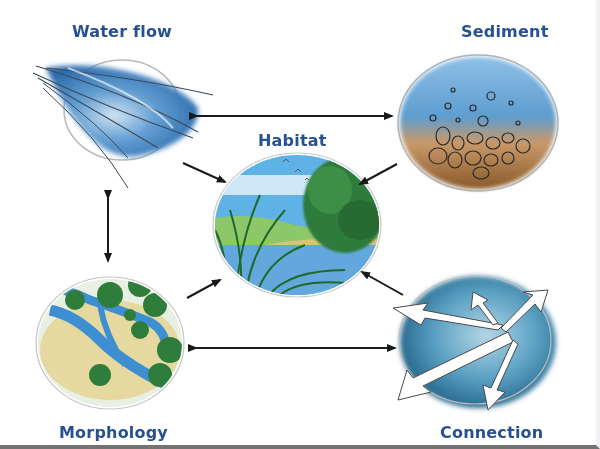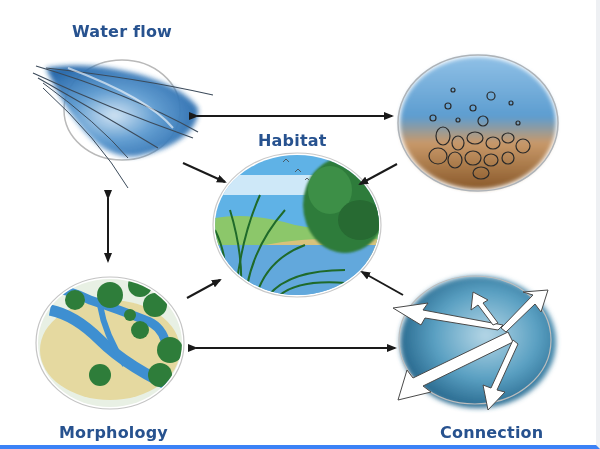--- a/index.html
+++ b/index.html
@@ -1,28 +1,29 @@
 <!DOCTYPE html>
 <html><head>
   <meta charset="utf-8">
   <style>
     html, body { margin: 0; padding: 0; background: #ffffff; }
     body { width: 600px; height: 449px; overflow: hidden; position: relative; font-family: "Liberation Sans", sans-serif; }
-    .frame { position: absolute; left: 0; top: 0; width: 596px; height: 445px; background: #ffffff; border-right: 4px solid #eef0f3; border-bottom: 4px solid #3b82f6; }
+    .frame { position: absolute; left: 0; top: 0; width: 596px; height: 445px; background: #ffffff; border-right: 4px solid #eef0f3; border-bottom: 4px solid #737373; }
     .label { position: absolute; font-family: "DejaVu Sans", sans-serif; font-weight: bold; font-size: 16px; color: #27528f; letter-spacing: 0.2px; white-space: nowrap; }
     .node { position: absolute; }
     svg { display: block; }
     .arrows { position: absolute; left: 0; top: 0; }
   </style>
 </head>
 <body>
 
 <div class="frame">
 
   <div class="label" style="left:72px; top:22px;">Water flow</div>
+  <div class="label" style="left:461px; top:22px;">Sediment</div>
   <div class="label" style="left:258px; top:131px;">Habitat</div>
   <div class="label" style="left:59px; top:423px;">Morphology</div>
   <div class="label" style="left:440px; top:423px;">Connection</div>
 
   <div class="node" style="left:28px; top:48px;">
     <svg width="190" height="145" viewBox="0 0 190 145">
       <defs>
         <radialGradient id="wf" cx="45%" cy="55%" r="60%">
           <stop offset="0%" stop-color="#cfe3f3"></stop>
           <stop offset="45%" stop-color="#5c9ad0"></stop>

